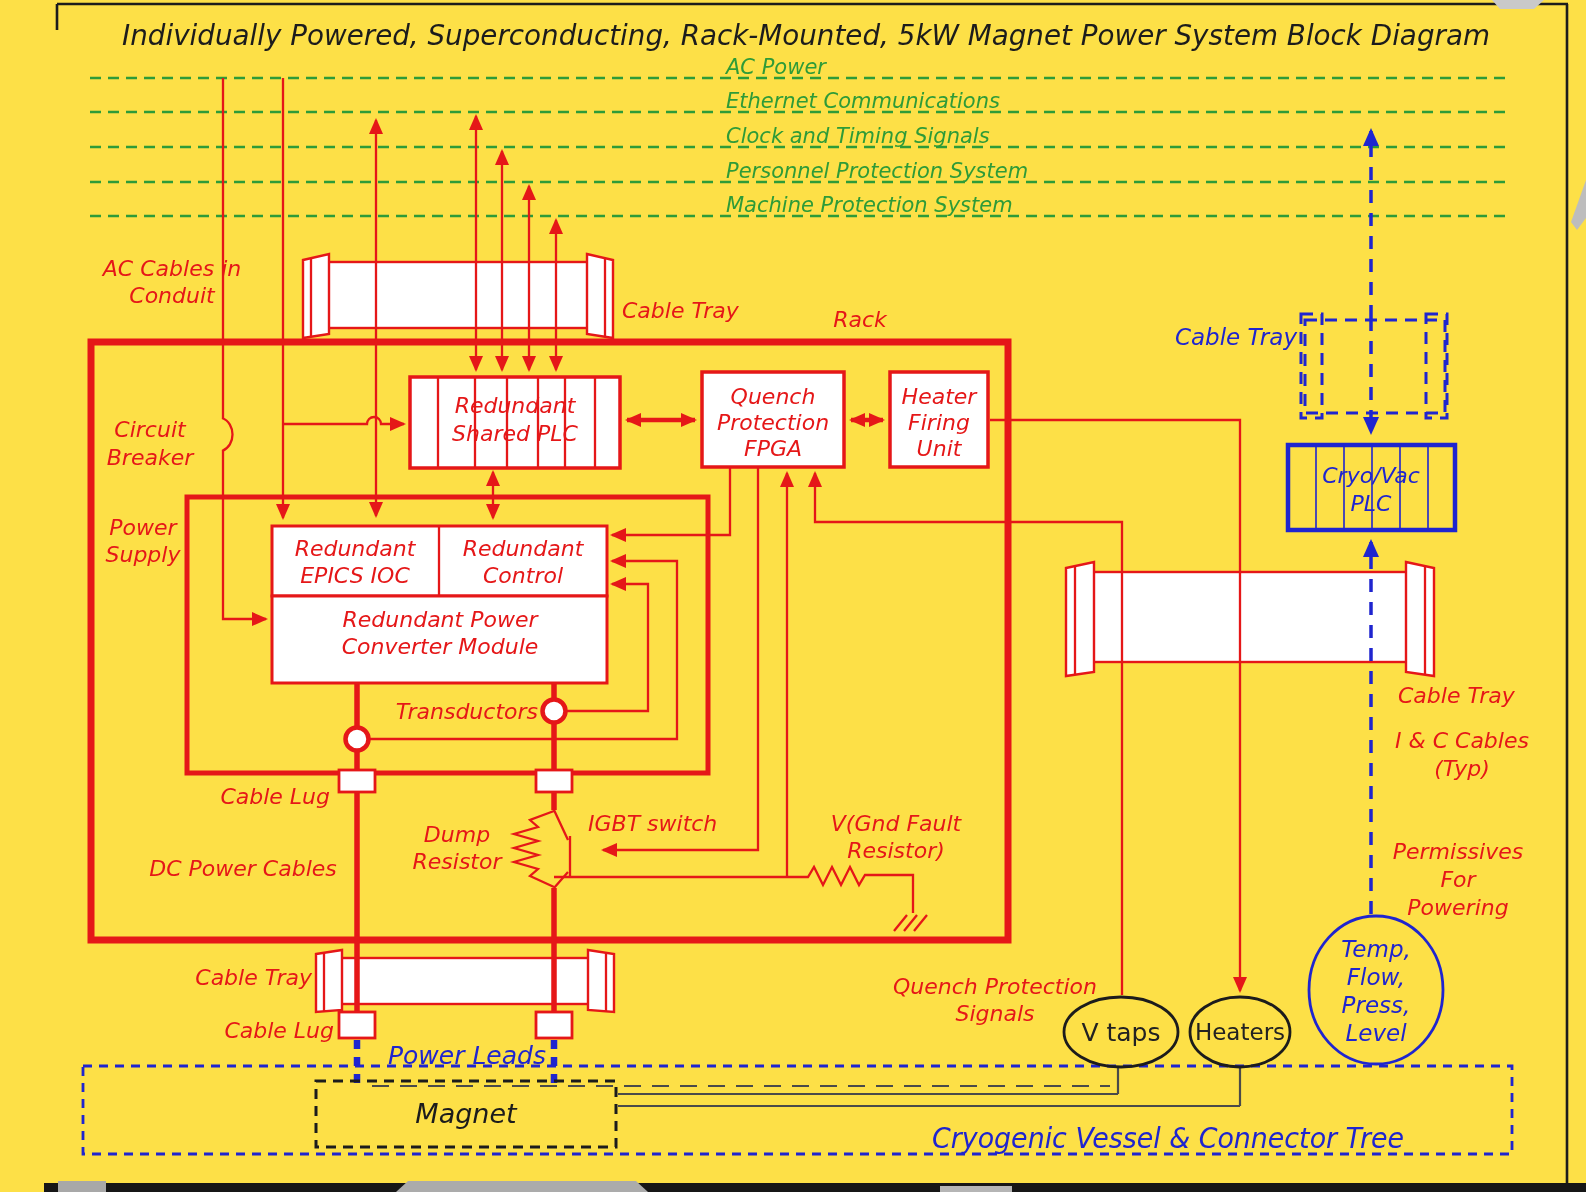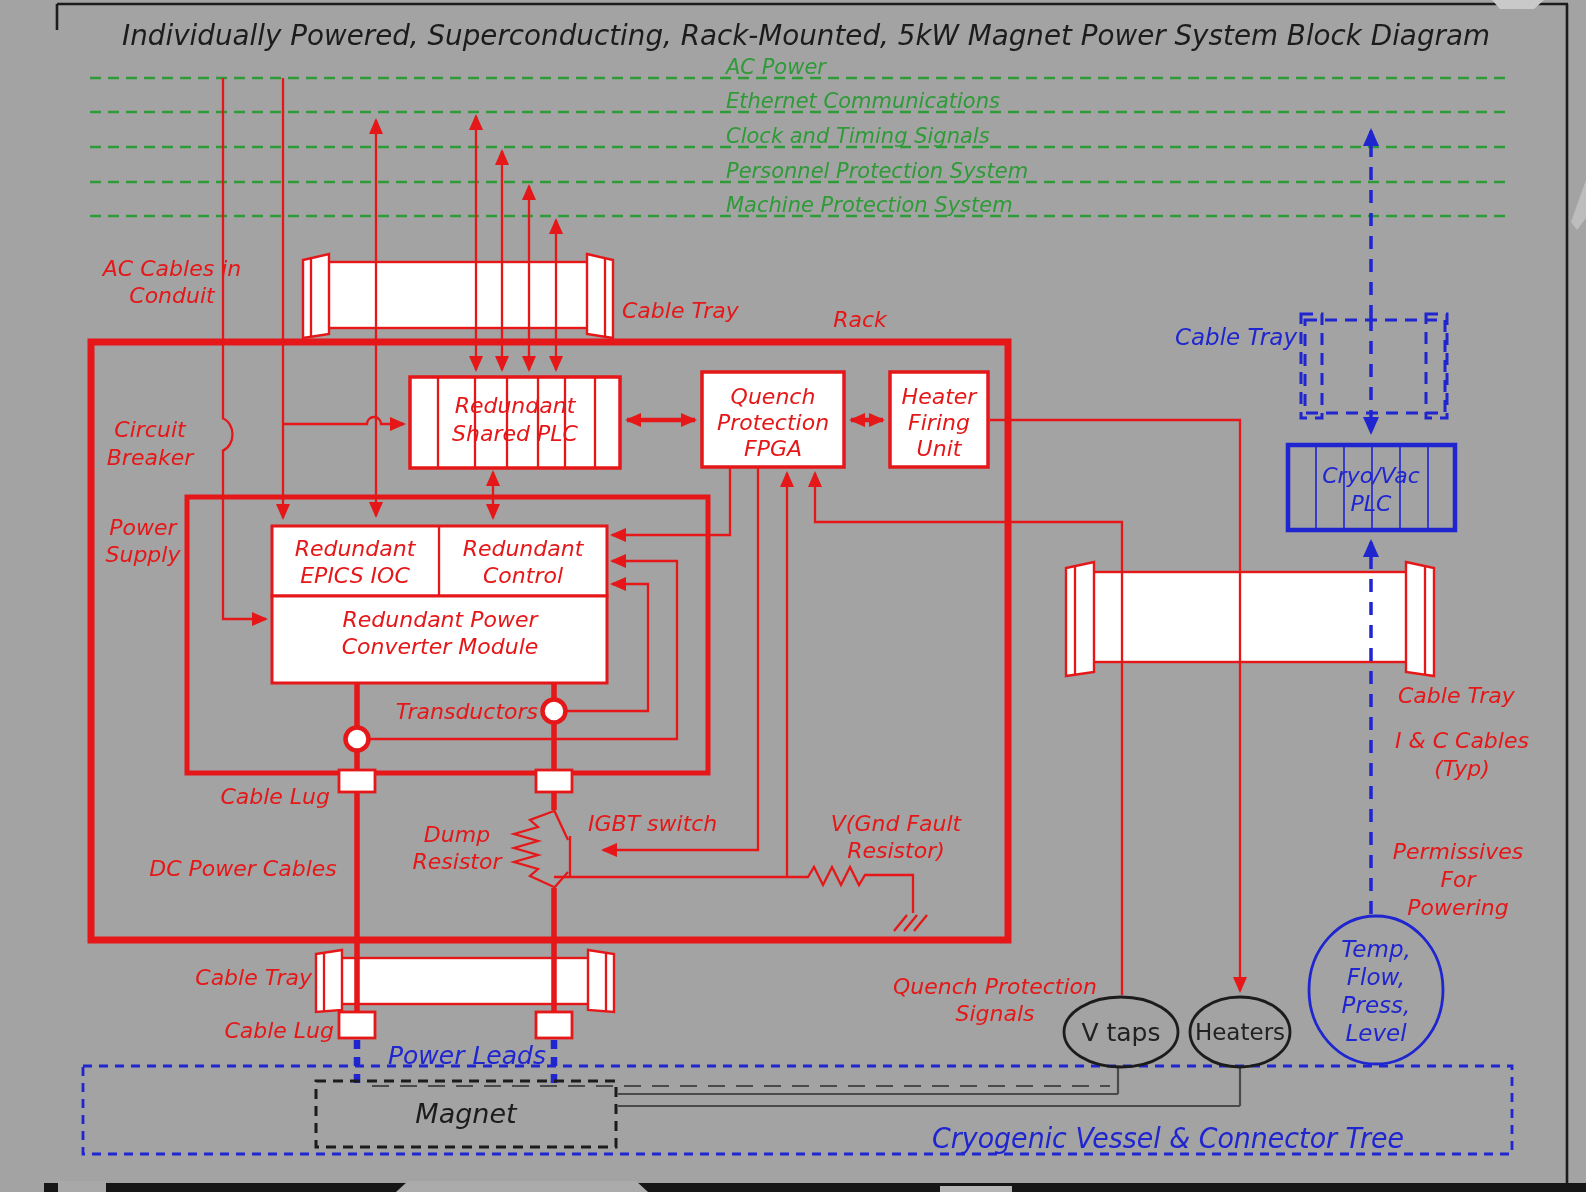--- a/index.html
+++ b/index.html
@@ -1,16 +1,16 @@
 <!DOCTYPE html>
 <html><head>
 <meta charset="utf-8">
 <style>
   html,body{margin:0;padding:0;background:#fff;}
-  #stage{position:relative;width:1586px;height:1192px;background:#a3a3a3;overflow:hidden;}
+  #stage{position:relative;width:1586px;height:1192px;background:#fde047;overflow:hidden;}
   svg{display:block;}
   svg text{font-family:"DejaVu Sans","Liberation Sans",sans-serif;font-style:italic;}
   .tk{fill:#1c1c1c;}
   .tr{fill:#e51718;}
   .tg{fill:#2e9b38;}
   .tb{fill:#1f25cf;}
   .up{font-style:normal;fill:#222;}
   .t21{font-size:21px;} .t22{font-size:22px;} .t23{font-size:23px;}
   .t25{font-size:25px;} .t27{font-size:27px;} .t28{font-size:28px;} .t29{font-size:29px;}
   .lg{stroke:#2e9b38;stroke-width:2.6;fill:none;stroke-dasharray:11,7;}

